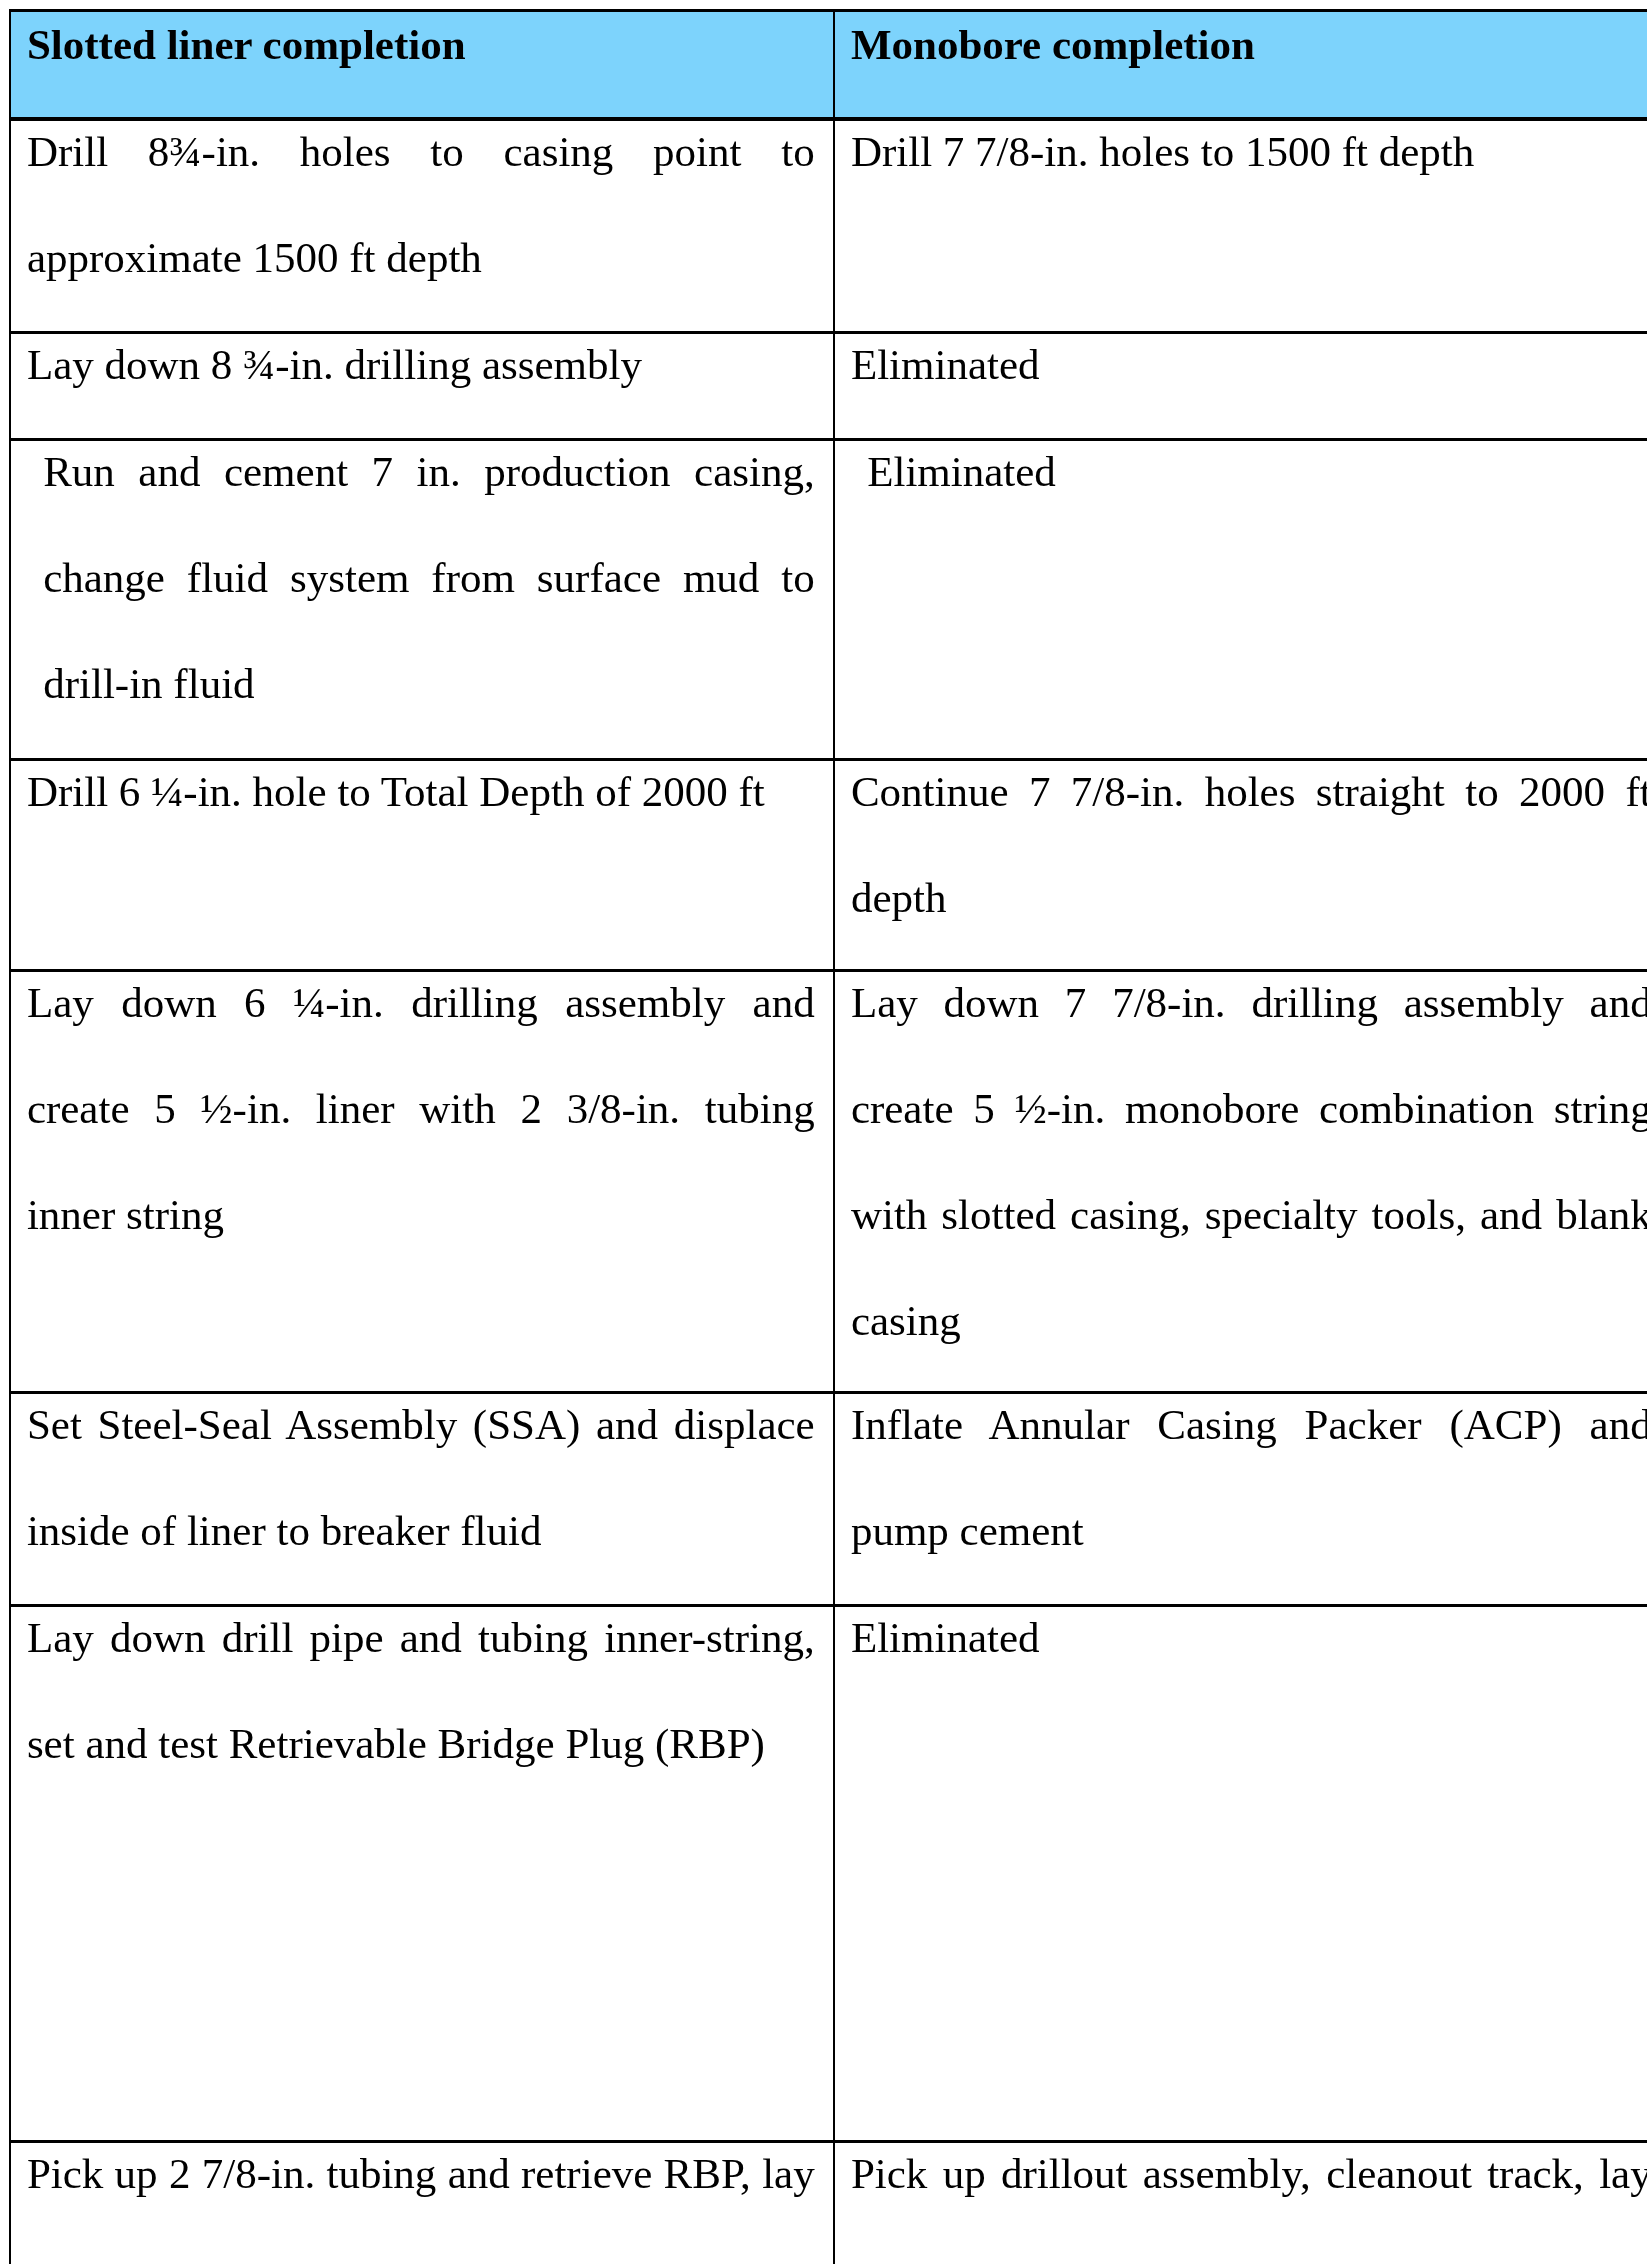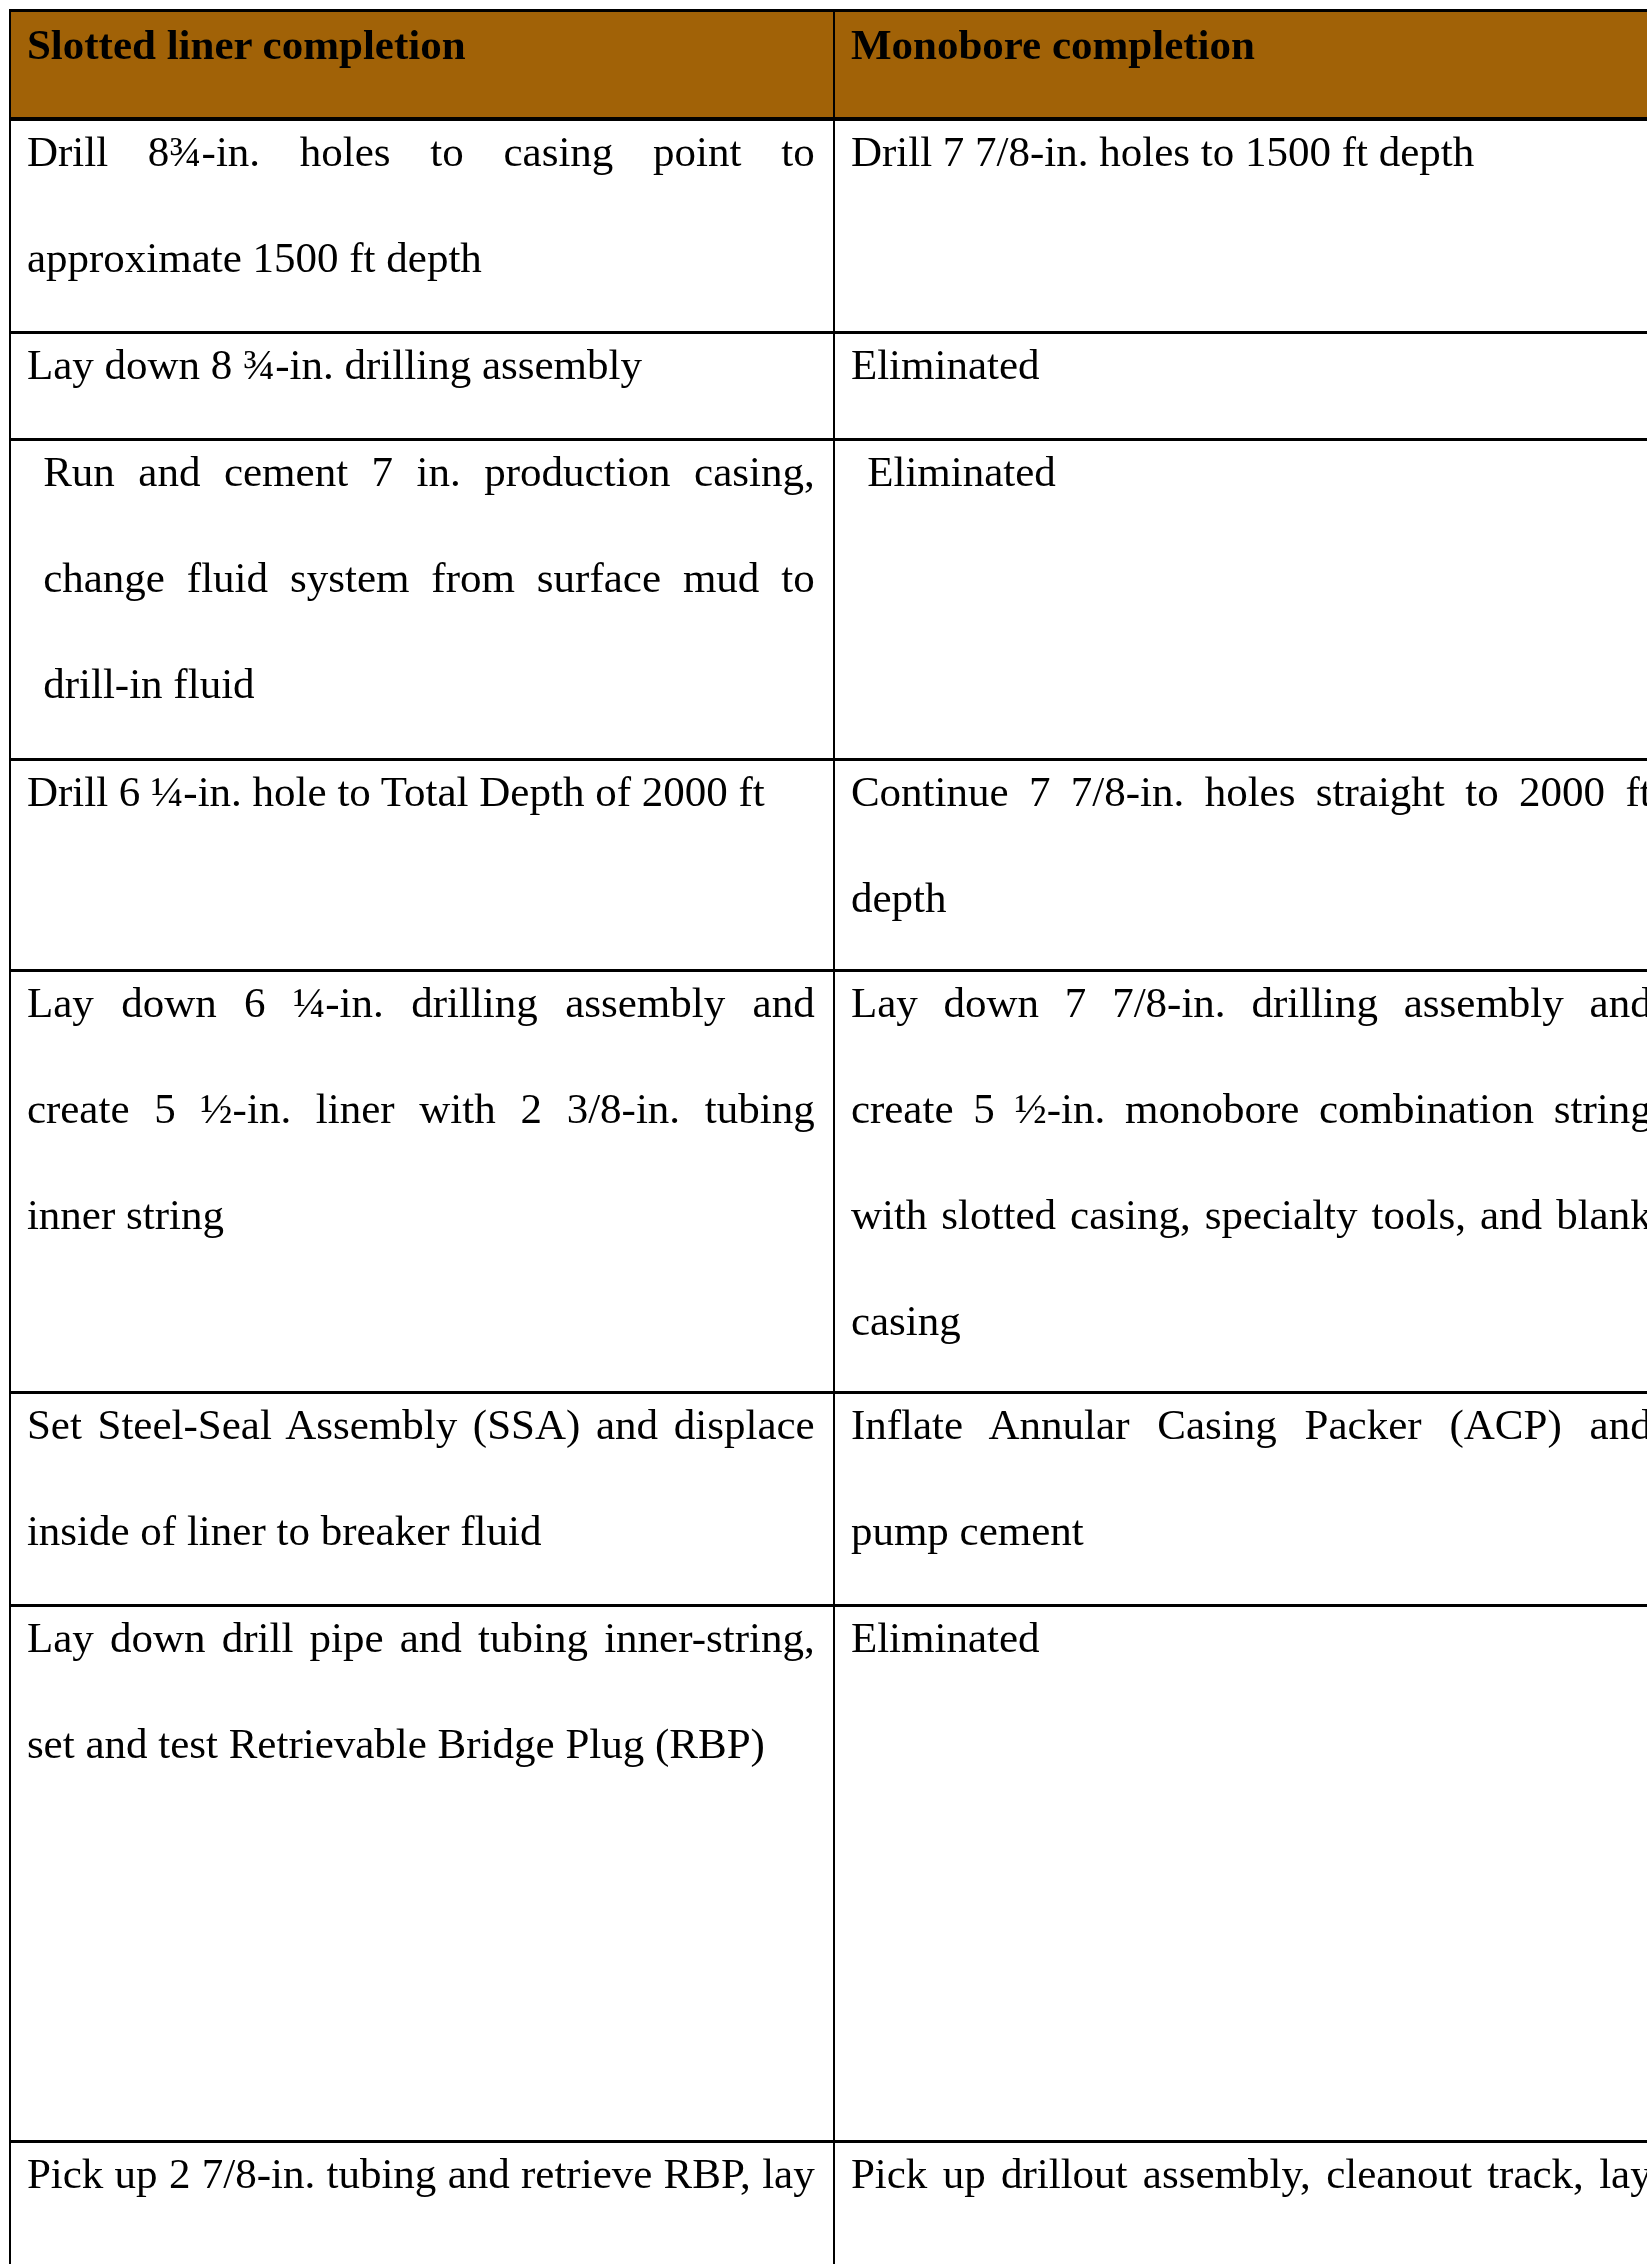--- a/index.html
+++ b/index.html
@@ -38,21 +38,21 @@
     table.compare td {
       vertical-align: top;
       padding: 0 18.5px 0 15.7px;
       line-height: 106px;
       border-left: 2.8px solid #000;
       border-right: 2.8px solid #000;
       text-align: justify;
       text-align-last: left;
     }
     table.compare th {
-      background: #a16207;
+      background: #7dd3fc;
       font-weight: bold;
       text-align: left;
       height: 108px;
       line-height: 57px;
       padding-top: 3.7px;
       box-sizing: border-box;
       border-top: 3.7px solid #000;
       border-bottom: 4.6px solid #000;
     }
     table.compare td {

